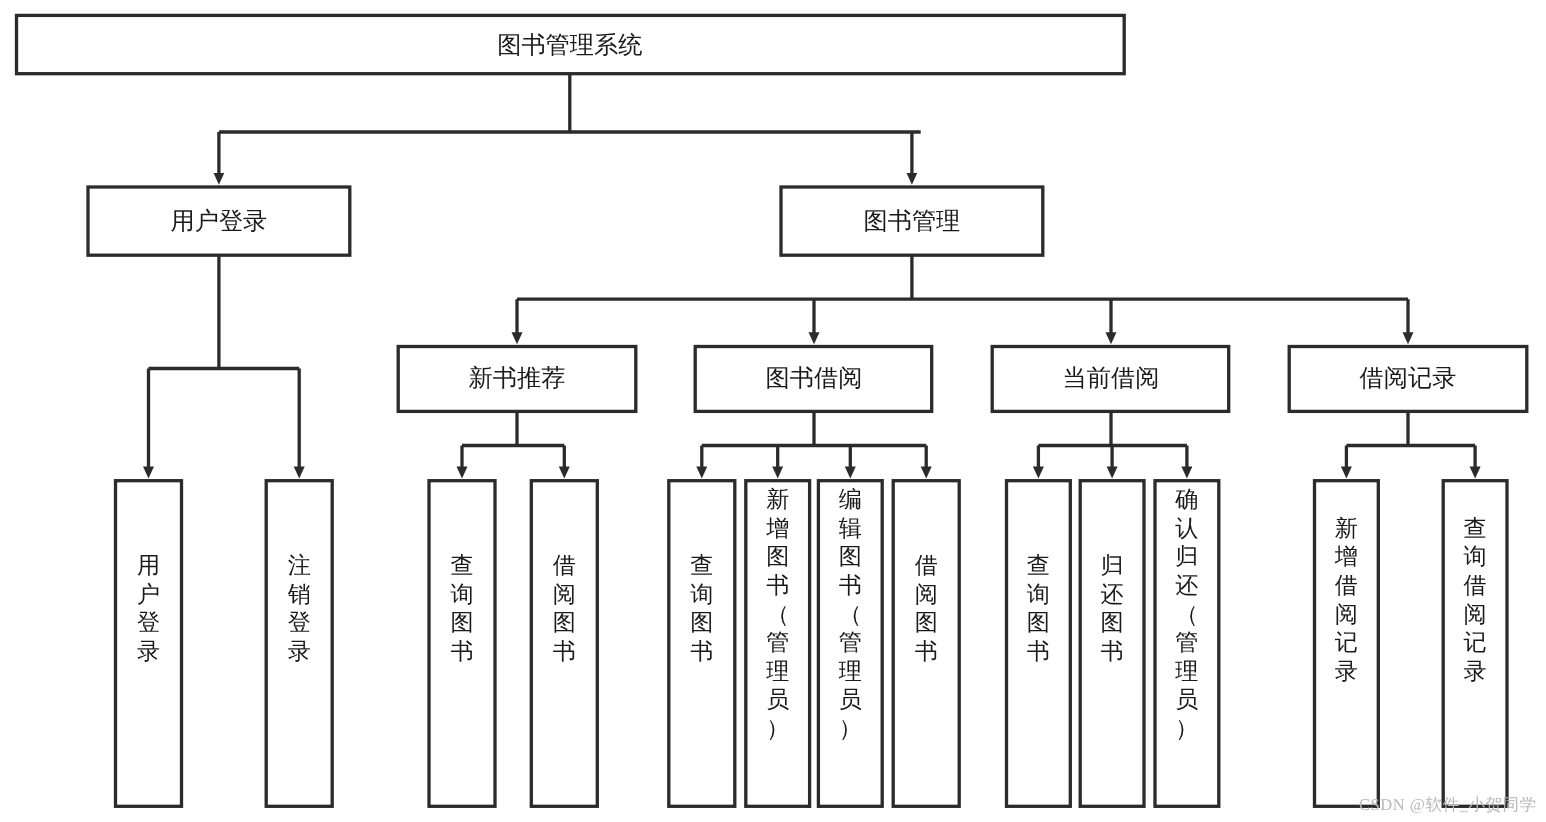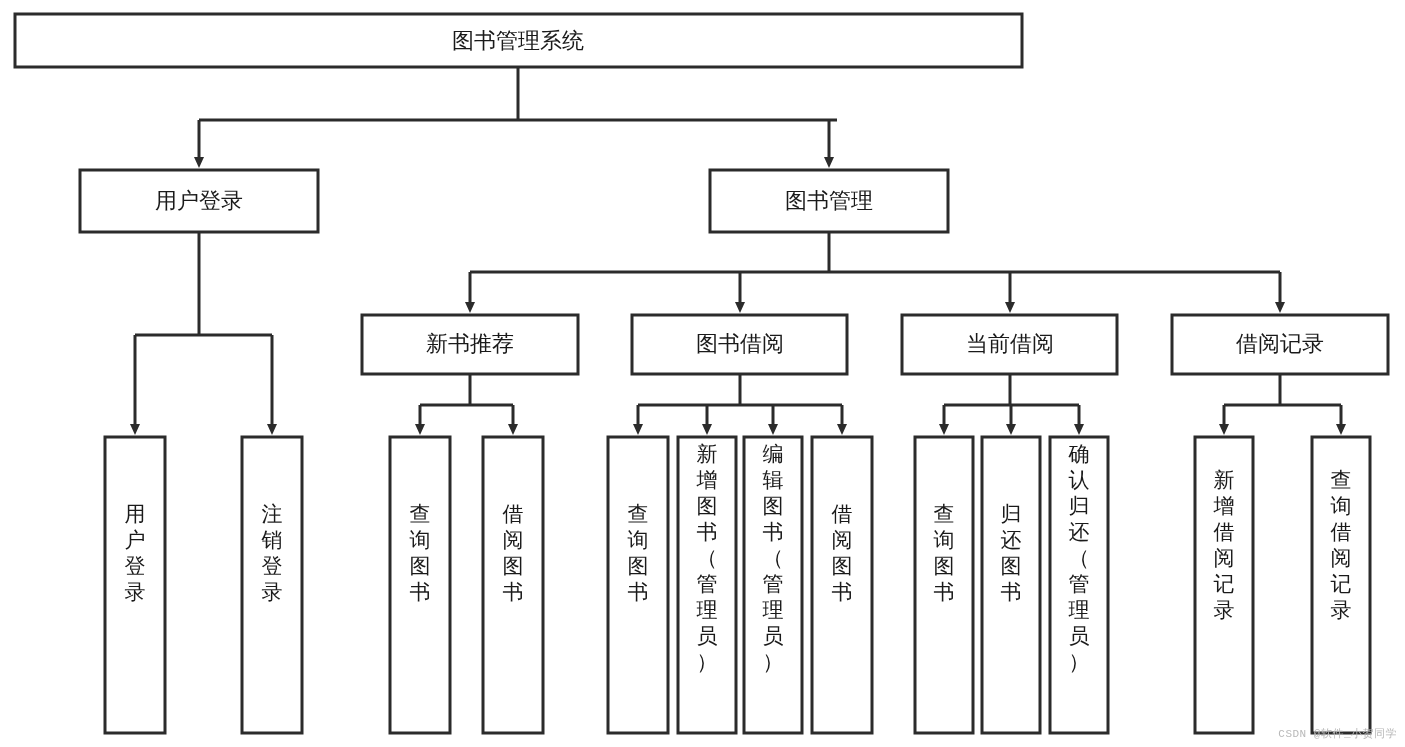--- a/index.html
+++ b/index.html
@@ -45,22 +45,22 @@
     fill: none;
   }
   .arrow-head {
     fill: #2b2b2b;
     stroke: none;
   }
   .watermark {
     position: absolute;
     right: 8px;
     bottom: 6px;
-    font-family: Liberation Mono, monospace;
-    font-size: 11px;
+    font-family: Liberation Serif, serif;
+    font-size: 15px;
     color: #b8b8b8;
     white-space: nowrap;
     letter-spacing: 0.5px;
   }
 </style>
 </head>
 <body>
 
 <svg id="diagram" viewBox="0 0 1405 747">
   <defs>

